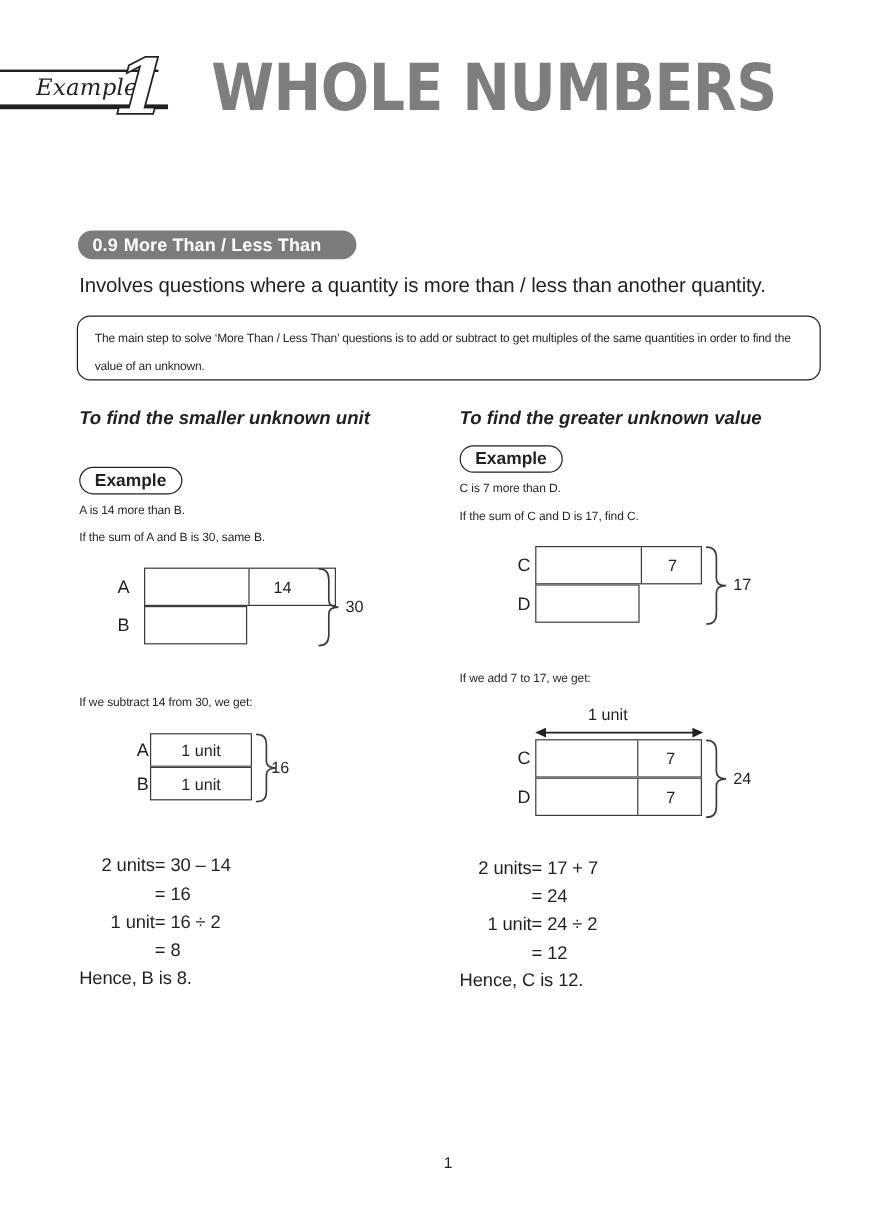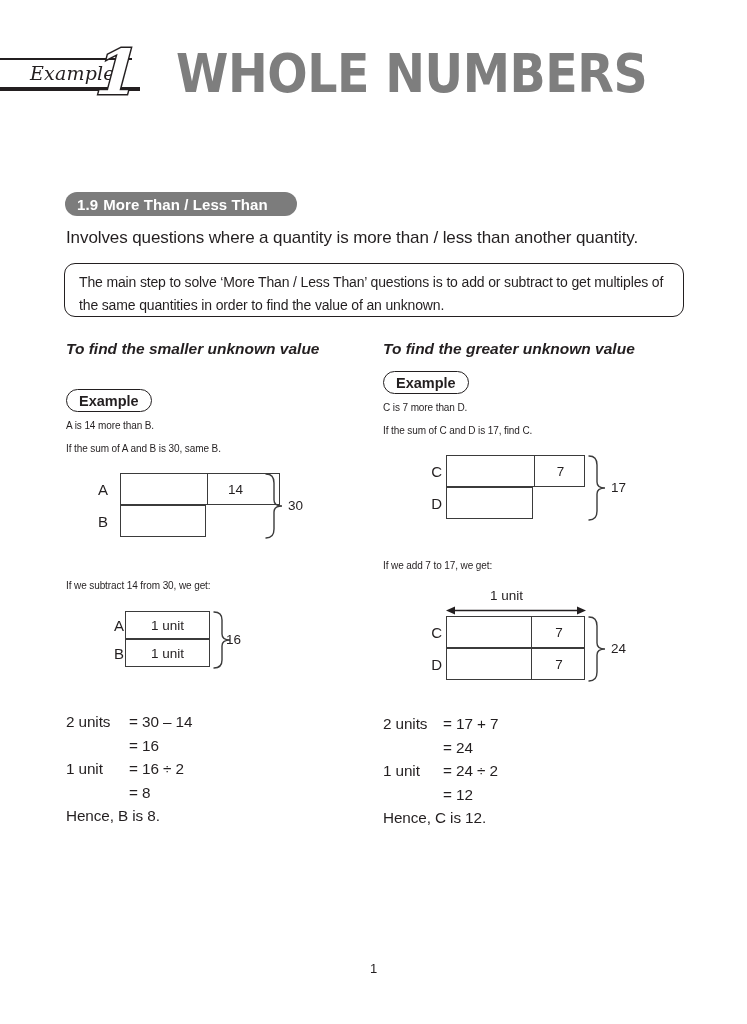--- a/index.html
+++ b/index.html
@@ -119,21 +119,21 @@
   .key-box {
     position: absolute;
     left: 64px;
     top: 263px;
     width: 620px;
     height: 54px;
     border: 1.3px solid #231f20;
     border-radius: 11px;
     box-sizing: border-box;
     padding: 7px 14px 0 14px;
-    font-size: 14px;
+    font-size: 10px;
     line-height: 23px;
     letter-spacing: -.15px;
   }
 
   
   .col { position: absolute; top: 0; }
   .col-left  { left: 66px;  width: 310px; }
   .col-right { left: 383px; width: 330px; }
 
   .col-heading {
@@ -216,21 +216,21 @@
     white-space: nowrap;
   }
 
   
   .work {
     position: absolute;
     font-size: 15.3px;
     line-height: 23.5px;
     letter-spacing: -.1px;
   }
-  .work-row { display: flex; white-space: nowrap; }
+  .work-row { display: flex; white-space: nowrap; text-align: right; }
   .work-lhs { display: inline-block; }
   .work-rhs { display: inline-block; }
 
   
   .page-number {
     position: absolute;
     left: 0;
     top: 961px;
     width: 747px;
     text-align: center;
@@ -244,31 +244,31 @@
 <div class="chapter-banner">
   <div class="banner-rule-thin"></div>
   <div class="banner-rule-thick"></div>
   <div class="banner-word">Example</div>
   <div class="banner-number">1</div>
 </div>
 
 <div class="page-title">WHOLE NUMBERS</div>
 
 <div class="section-pill">
-  <span class="num">1.9</span>
+  <span class="num">0.9</span>
   <span>More Than / Less Than</span>
 </div>
 
 <div class="intro-line">Involves questions where a quantity is more than / less than another quantity.</div>
 
 <div class="key-box">The main step to solve ‘More Than / Less Than’ questions is to add or subtract to get multiples of the same quantities in order to find the value of an unknown.</div>
 
 <div class="col col-left">
 
-  <div class="col-heading" style="left:0; top:340px;">To find the smaller unknown value</div>
+  <div class="col-heading" style="left:0; top:340px;">To find the smaller unknown unit</div>
 
   <div class="example-pill" style="left:0; top:389px;">Example</div>
 
   <div class="body-line" style="left:0; top:420px;">A is 14 more than B.</div>
   <div class="body-line" style="left:0; top:443px;">If the sum of A and B is 30, same B.</div>
 
   <div class="barmodel" style="left:0; top:470px; width:250px; height:70px;">
 
     <div class="bar-label" style="left:24px; top:11px; width:18px;">A</div>
     <div class="bar-label" style="left:24px; top:43px; width:18px;">B</div>

